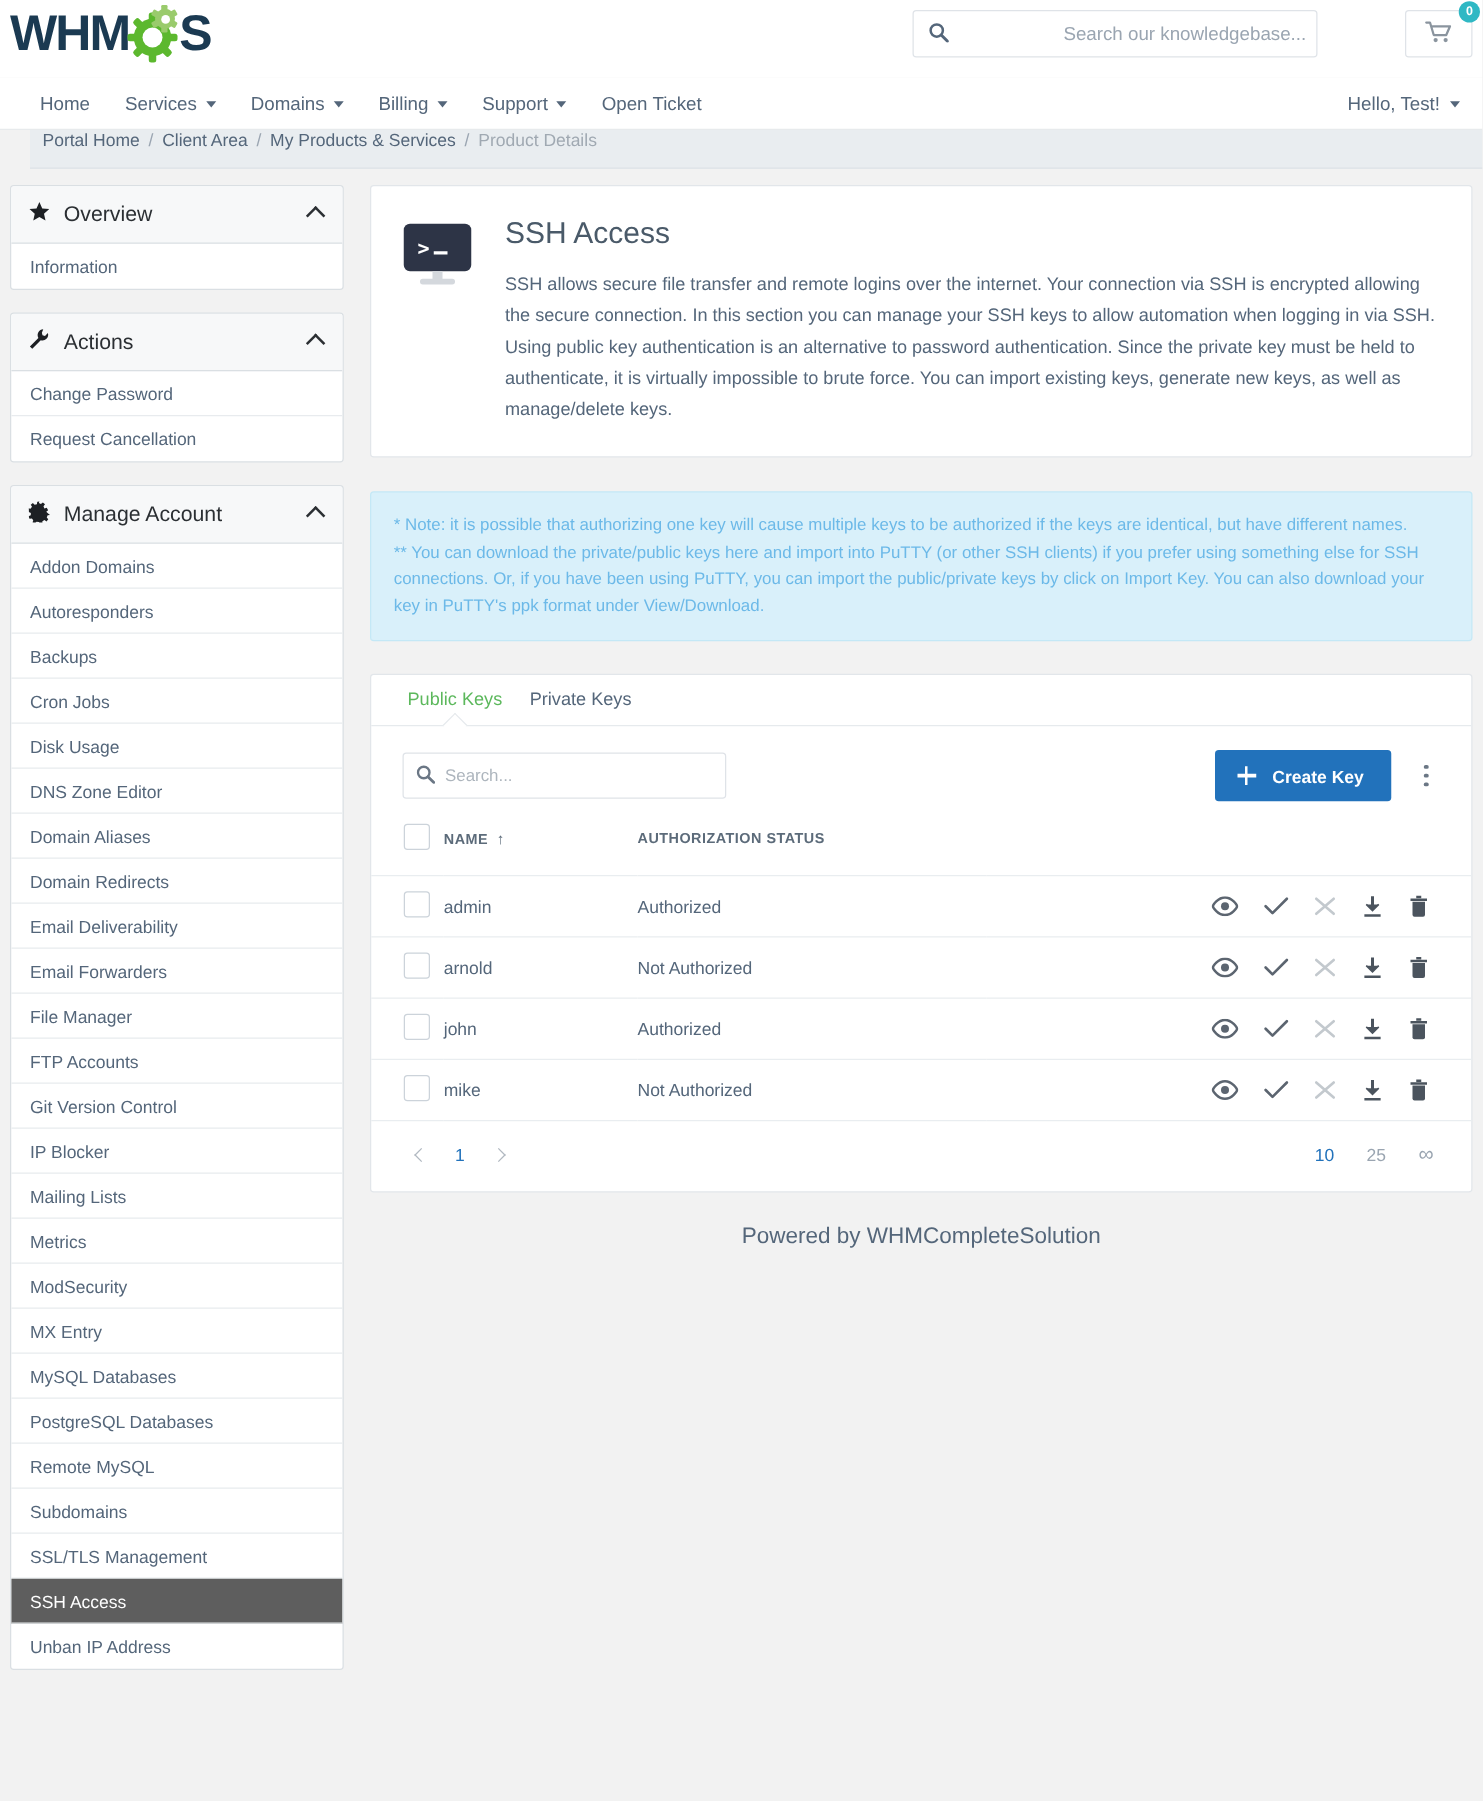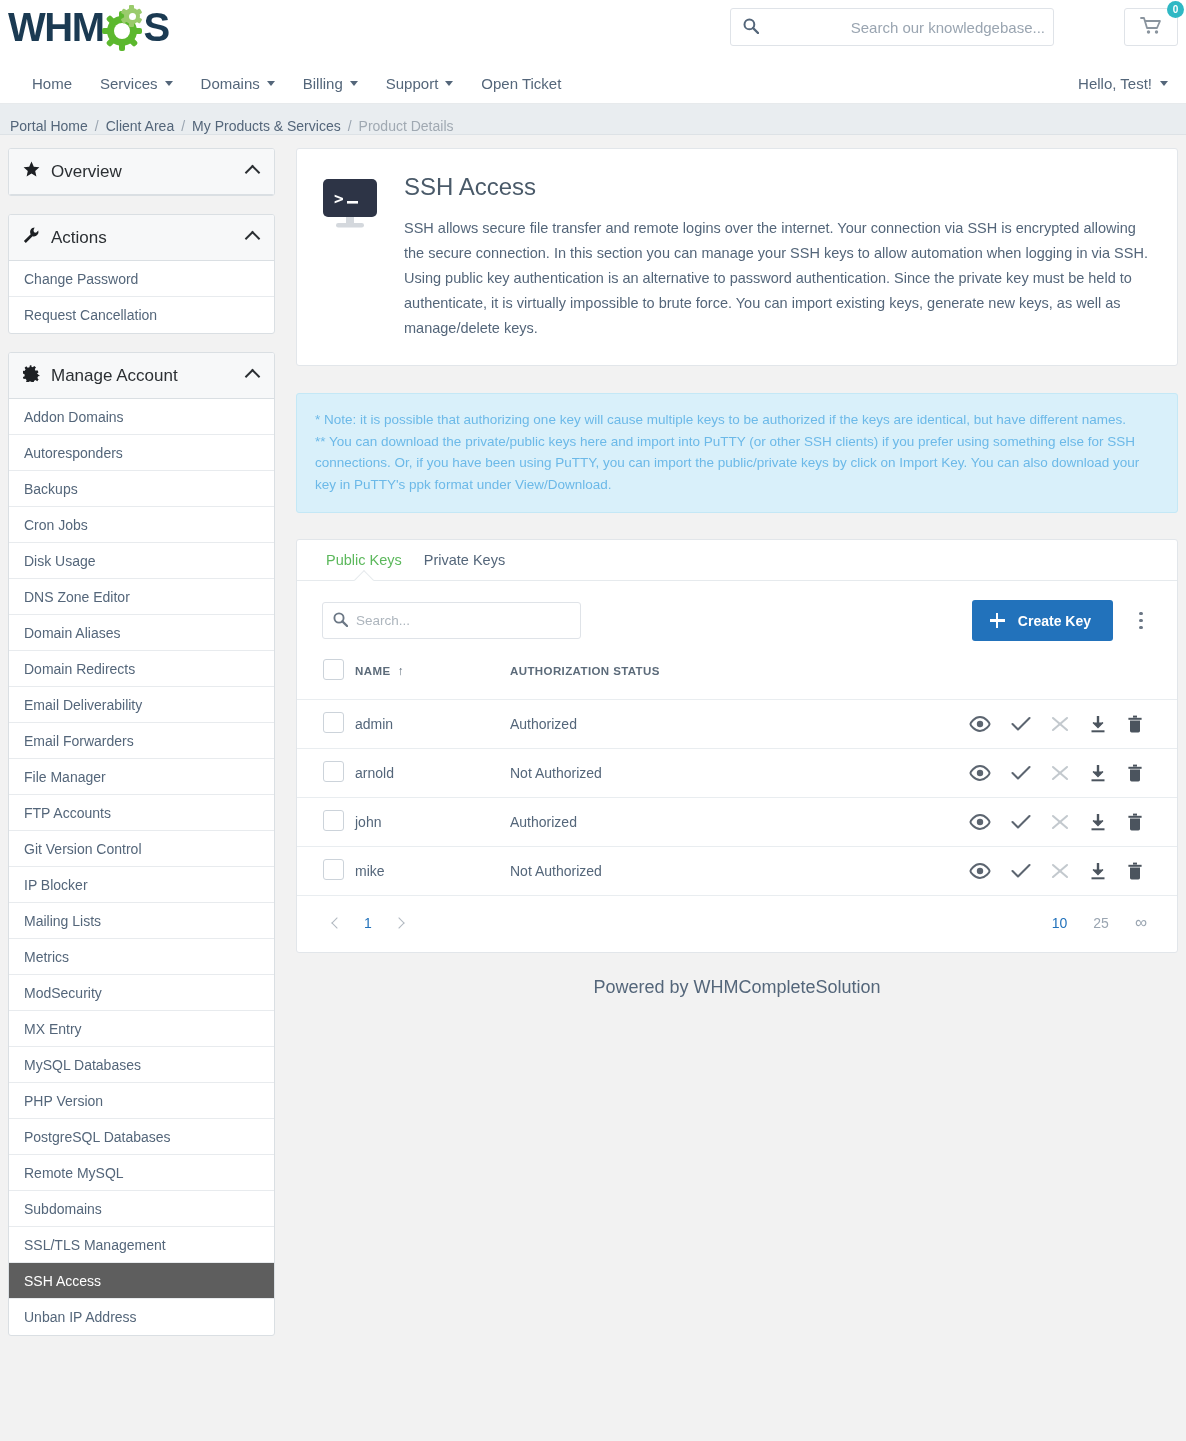--- a/index.html
+++ b/index.html
@@ -201,24 +201,25 @@
     gap: 8px;
     color: #54667a;
     font-size: 15px;
   }
 
   
   .breadcrumb {
     background: #e9edf0;
     height: 31px;
     display: flex;
-    align-items: flex-end;
+    align-items: flex-start;
     padding-left: 10px;
     font-size: 14px;
     border-bottom: 1px solid #dde2e6;
+    margin-left: 24px;
   }
   .breadcrumb a { color: #54667a; text-decoration: none; }
   .breadcrumb .sep { color: #9aa5b1; padding: 0 7px; }
   .breadcrumb .current { color: #a0a9b2; }
 
   
   .page {
     display: flex;
     align-items: flex-start;
     padding: 13px 8px 0 8px;
@@ -594,20 +595,21 @@
     <div class="panel">
       <div class="panel-head">
         <span class="phicon">
           <svg width="17" height="17" viewBox="0 0 17 17">
               <path d="M8.5 0.6l2.3 5.1 5.6 0.5-4.2 3.7 1.2 5.5-4.9-2.9-4.9 2.9 1.2-5.5L0.6 6.2l5.6-0.5z" fill="#1d2024"></path>
             </svg>
         </span>
         <span class="phtitle">Overview</span>
         <span class="chev-up"></span>
       </div>
+      <a class="panel-item" href="#">Information</a>
     </div>
 
     <div class="panel">
       <div class="panel-head">
         <span class="phicon">
           <svg width="17" height="17" viewBox="0 0 17 17">
               <path d="M11.6 0.4a4.6 4.6 0 0 0-3.9 6.9L0.9 14.1l1.9 1.9 6.8-6.8a4.6 4.6 0 0 0 5.7-5.8l-2.3 2.3-2-0.5-0.5-2z" fill="#1d2024"></path>
             </svg>
         </span>
         <span class="phtitle">Actions</span>
@@ -639,21 +641,20 @@
       <a class="panel-item" href="#">Email Forwarders</a>
       <a class="panel-item" href="#">File Manager</a>
       <a class="panel-item" href="#">FTP Accounts</a>
       <a class="panel-item" href="#">Git Version Control</a>
       <a class="panel-item" href="#">IP Blocker</a>
       <a class="panel-item" href="#">Mailing Lists</a>
       <a class="panel-item" href="#">Metrics</a>
       <a class="panel-item" href="#">ModSecurity</a>
       <a class="panel-item" href="#">MX Entry</a>
       <a class="panel-item" href="#">MySQL Databases</a>
-      <a class="panel-item" href="#">PHP Version</a>
       <a class="panel-item" href="#">PostgreSQL Databases</a>
       <a class="panel-item" href="#">Remote MySQL</a>
       <a class="panel-item" href="#">Subdomains</a>
       <a class="panel-item" href="#">SSL/TLS Management</a>
       <a class="panel-item active" href="#">SSH Access</a>
       <a class="panel-item" href="#">Unban IP Address</a>
     </div>
 
   </div>
 

